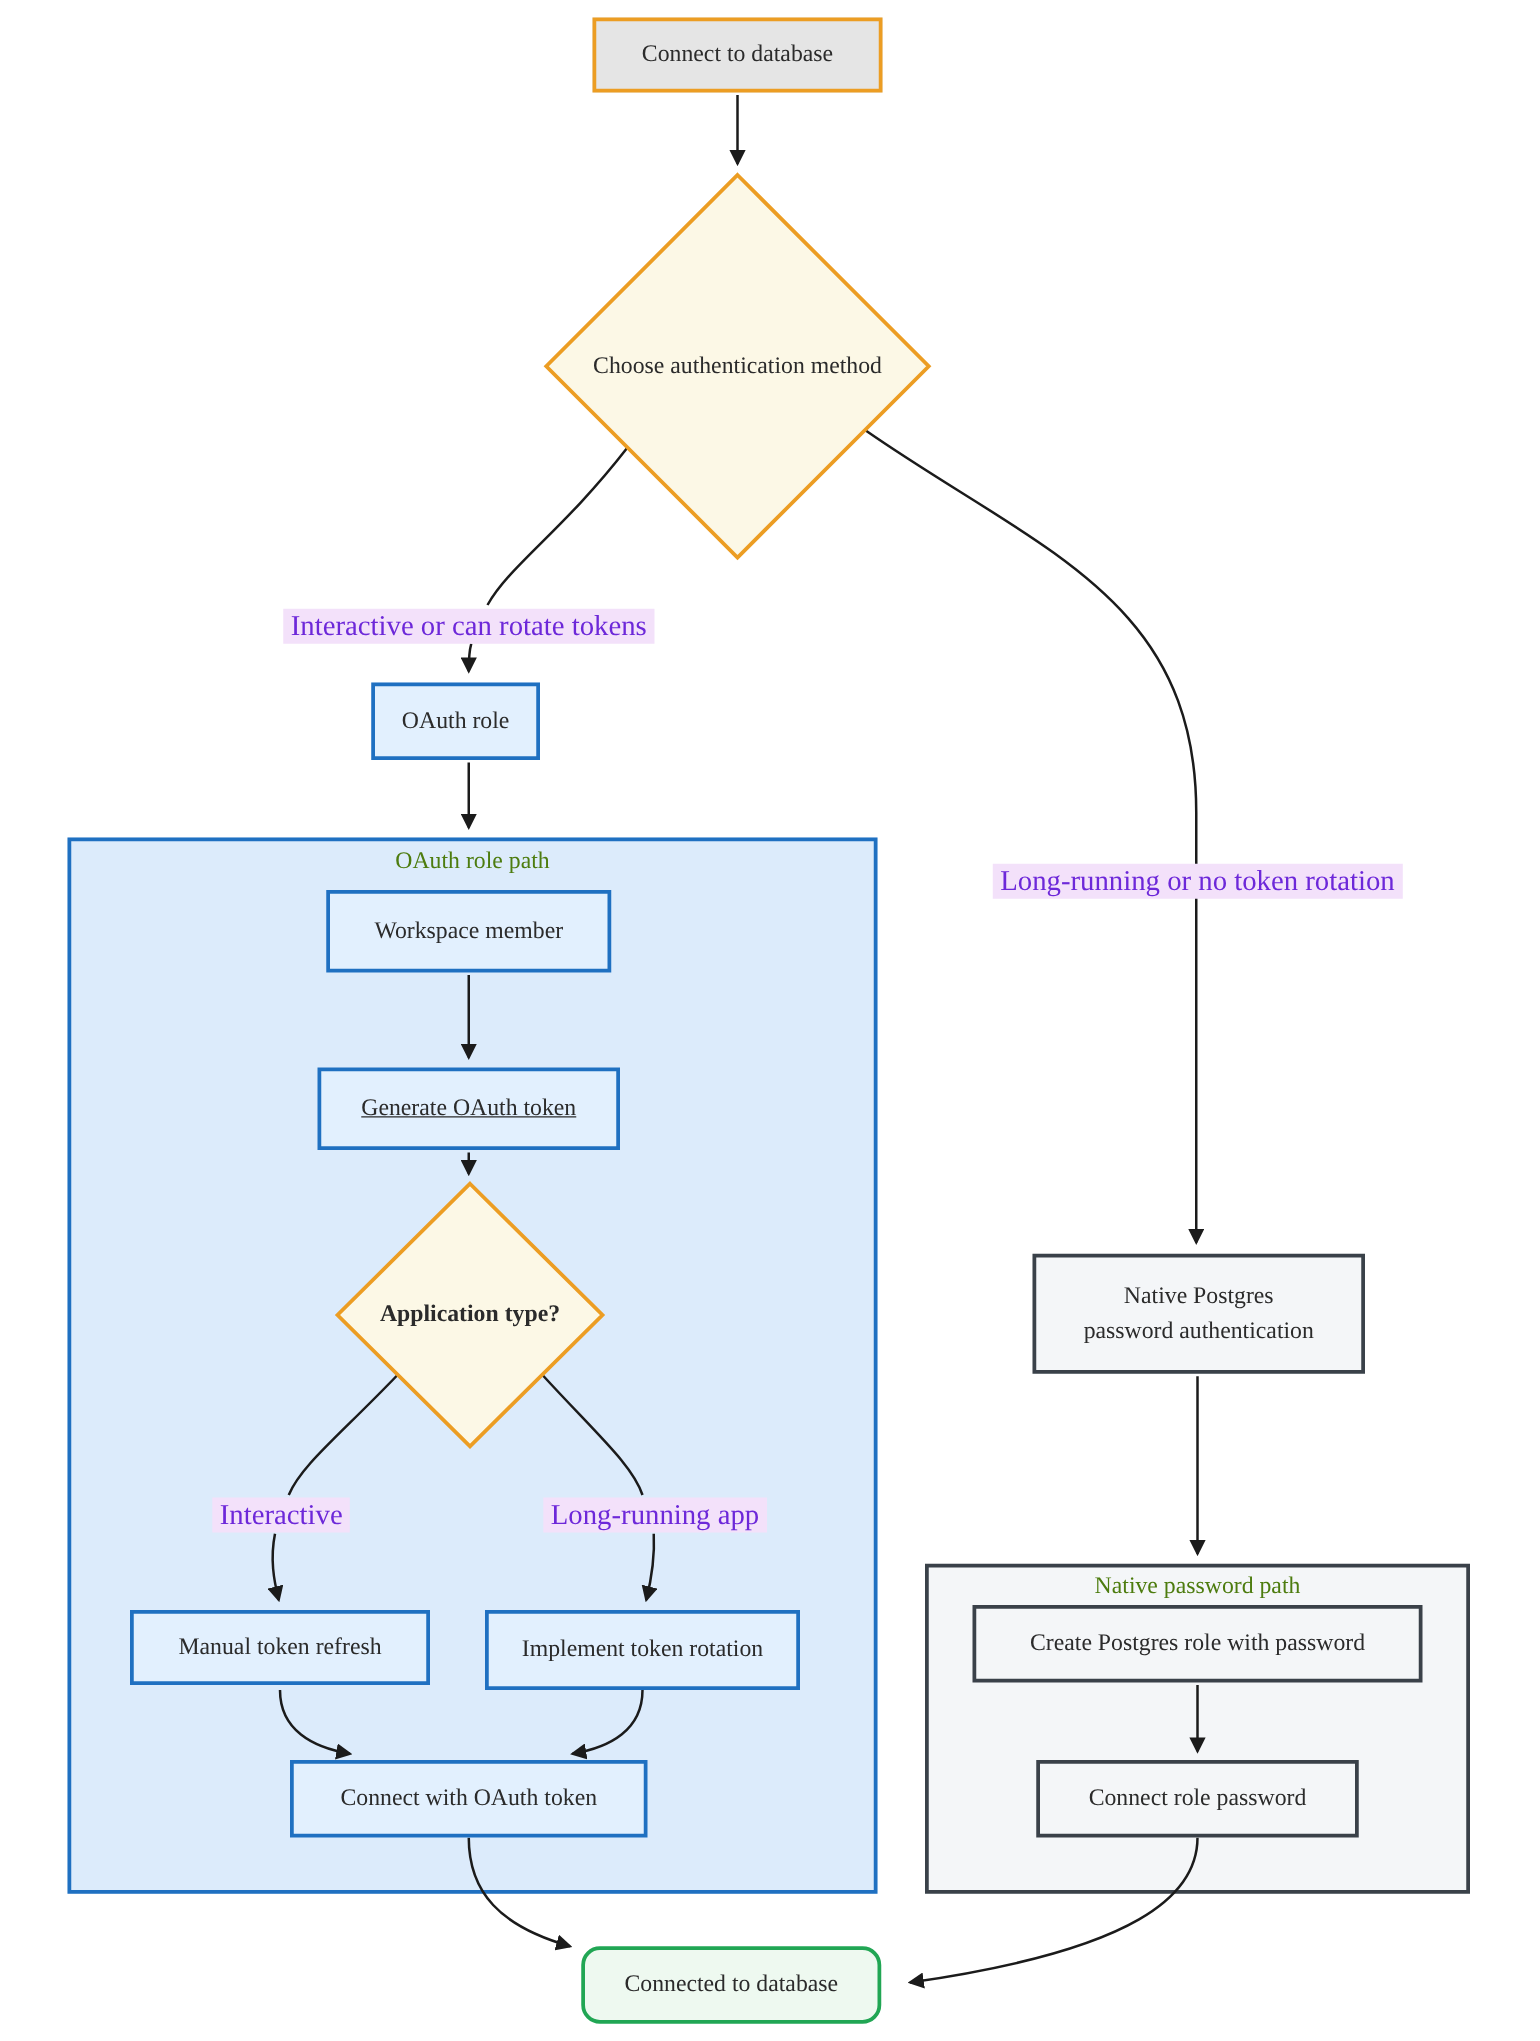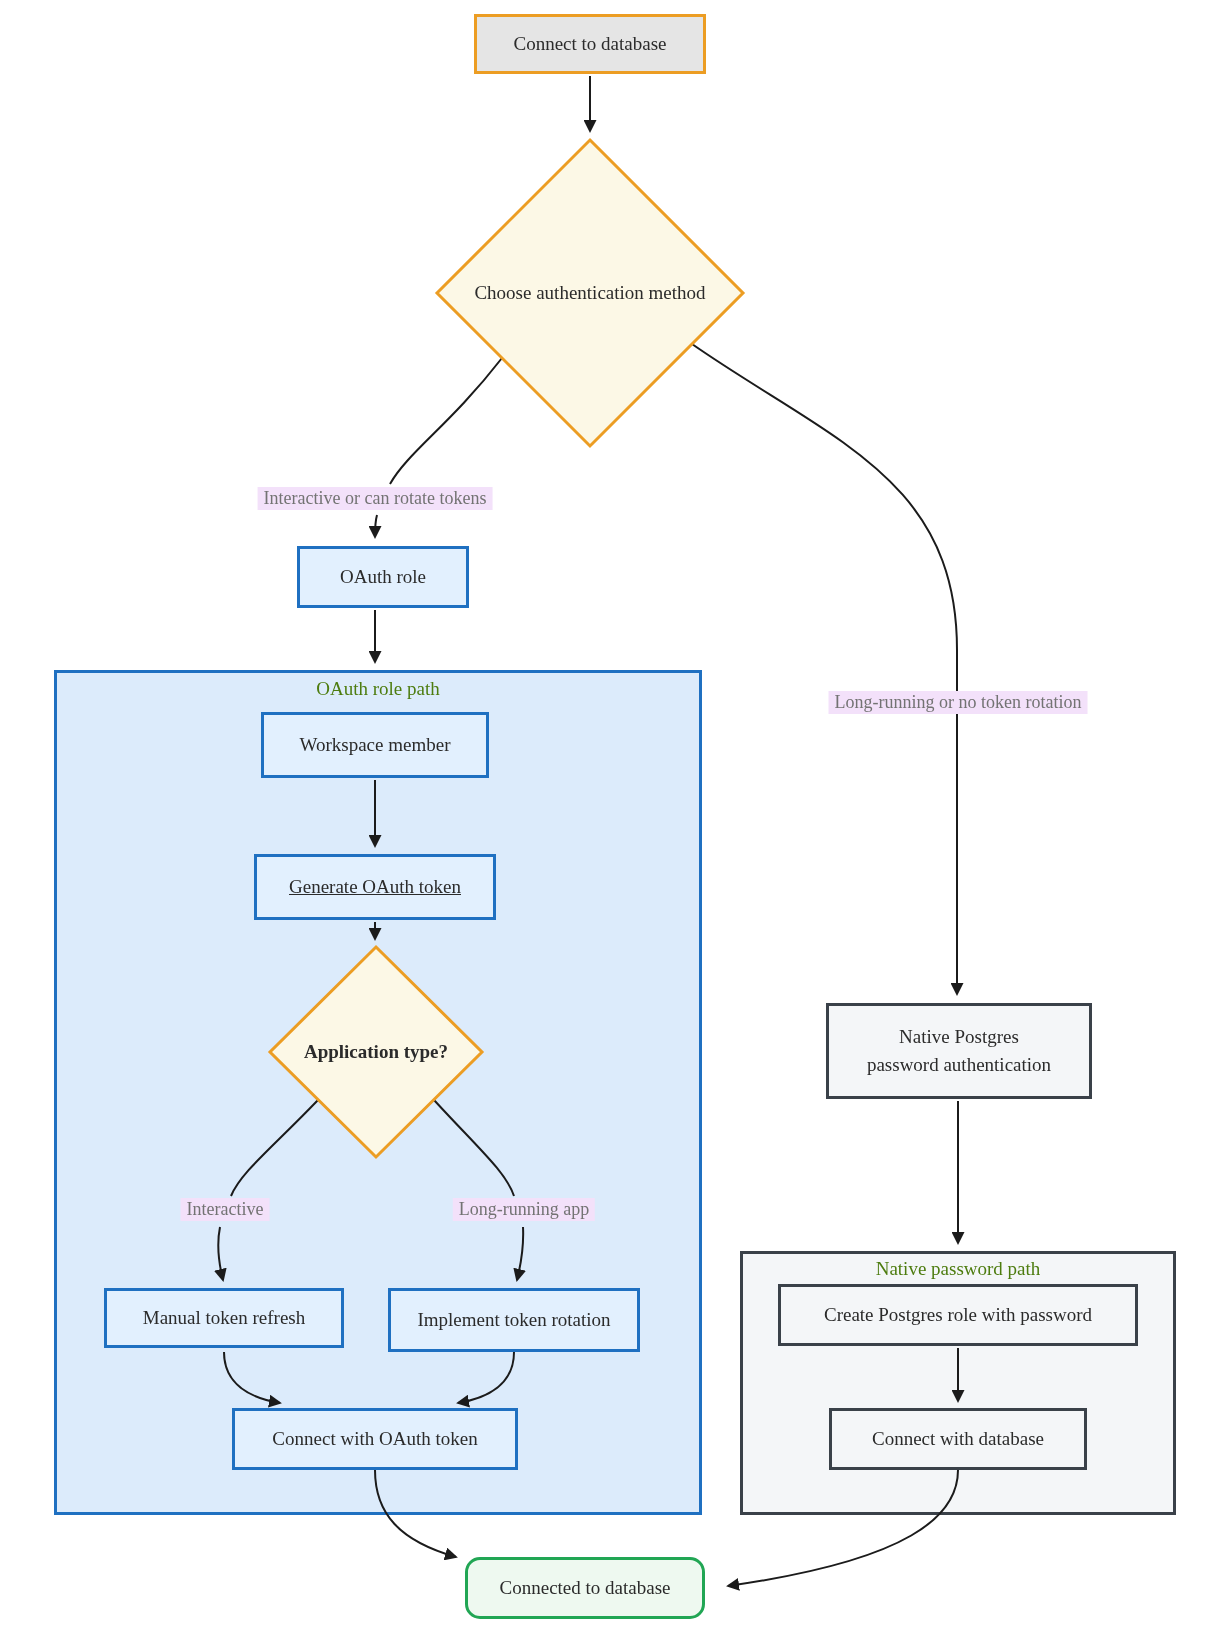--- a/index.html
+++ b/index.html
@@ -26,21 +26,21 @@
   .node-orange{border:3px solid #EC9D23;background:#e5e5e5;font-family:Liberation Serif, serif;}
   .node-blue{border:3px solid #1F70C1;background:#E2F0FE;}
   .node-dark{border:3px solid #3A4149;background:#F4F6F8;}
   .node-green{border:3px solid #21A654;background:#EEF9F0;}
   .diamond-label{
     position:absolute;z-index:2;display:flex;align-items:center;justify-content:center;
     text-align:center;font-size:19px;
   }
   .edge-label{
     position:absolute;z-index:2;transform:translateX(-50%);
-    background:#F3E1FA;padding:1px 6px;font-size:18px;white-space:nowrap;color:#737373;
+    background:#F3E1FA;padding:1px 6px;font-size:23px;white-space:nowrap;color:#6d28d9;
   }
 </style>
 </head>
 <body>
 
 <div id="canvas">
 
   <div class="container container-blue" style="left:54px;top:670px;width:648px;height:845px;"></div>
   <div class="cluster-title" style="left:54px;top:678px;width:648px;">OAuth role path</div>
 
@@ -86,21 +86,21 @@
     <polygon class="diamond-shape" points="590,140 743,293 590,446 437,293"></polygon>
     <polygon class="diamond-shape" points="376,947 482,1052 376,1157 270,1052"></polygon>
   </svg>
 
   <div class="node node-orange" style="left:474px;top:14px;width:232px;height:60px;">Connect to database</div>
 
   <div class="diamond-label" style="left:450px;top:272px;width:280px;height:42px;">Choose authentication method</div>
 
   <div class="edge-label" style="left:375px;top:487px;">Interactive or can rotate tokens</div>
 
-  <div class="node node-blue" style="left:297px;top:546px;width:172px;height:62px;">OAuth role</div>
+  <div class="node node-blue" style="left:297px;top:546px;width:135px;height:62px;">OAuth role</div>
 
   <div class="node node-blue" style="left:261px;top:712px;width:228px;height:66px;">Workspace member</div>
 
   <div class="node node-blue" style="left:254px;top:854px;width:242px;height:66px;text-decoration:underline;">Generate OAuth token</div>
 
   <div class="diamond-label" style="left:276px;top:1031px;width:200px;height:42px;font-weight:bold;">Application type?</div>
 
   <div class="edge-label" style="left:225px;top:1198px;">Interactive</div>
 
   <div class="edge-label" style="left:524px;top:1198px;">Long-running app</div>
@@ -113,17 +113,17 @@
 
   <div class="edge-label" style="left:958px;top:691px;">Long-running or no token rotation</div>
 
   <div class="node node-dark" style="left:826px;top:1003px;width:266px;height:96px;flex-direction:column;">
     <span>Native Postgres</span>
     <span>password authentication</span>
   </div>
 
   <div class="node node-dark" style="left:778px;top:1284px;width:360px;height:62px;">Create Postgres role with password</div>
 
-  <div class="node node-dark" style="left:829px;top:1408px;width:258px;height:62px;">Connect with database</div>
+  <div class="node node-dark" style="left:829px;top:1408px;width:258px;height:62px;">Connect role password</div>
 
   <div class="node node-green" style="left:465px;top:1557px;width:240px;height:62px;border-radius:15px;">Connected to database</div>
 
 </div>
 
 </body></html>

